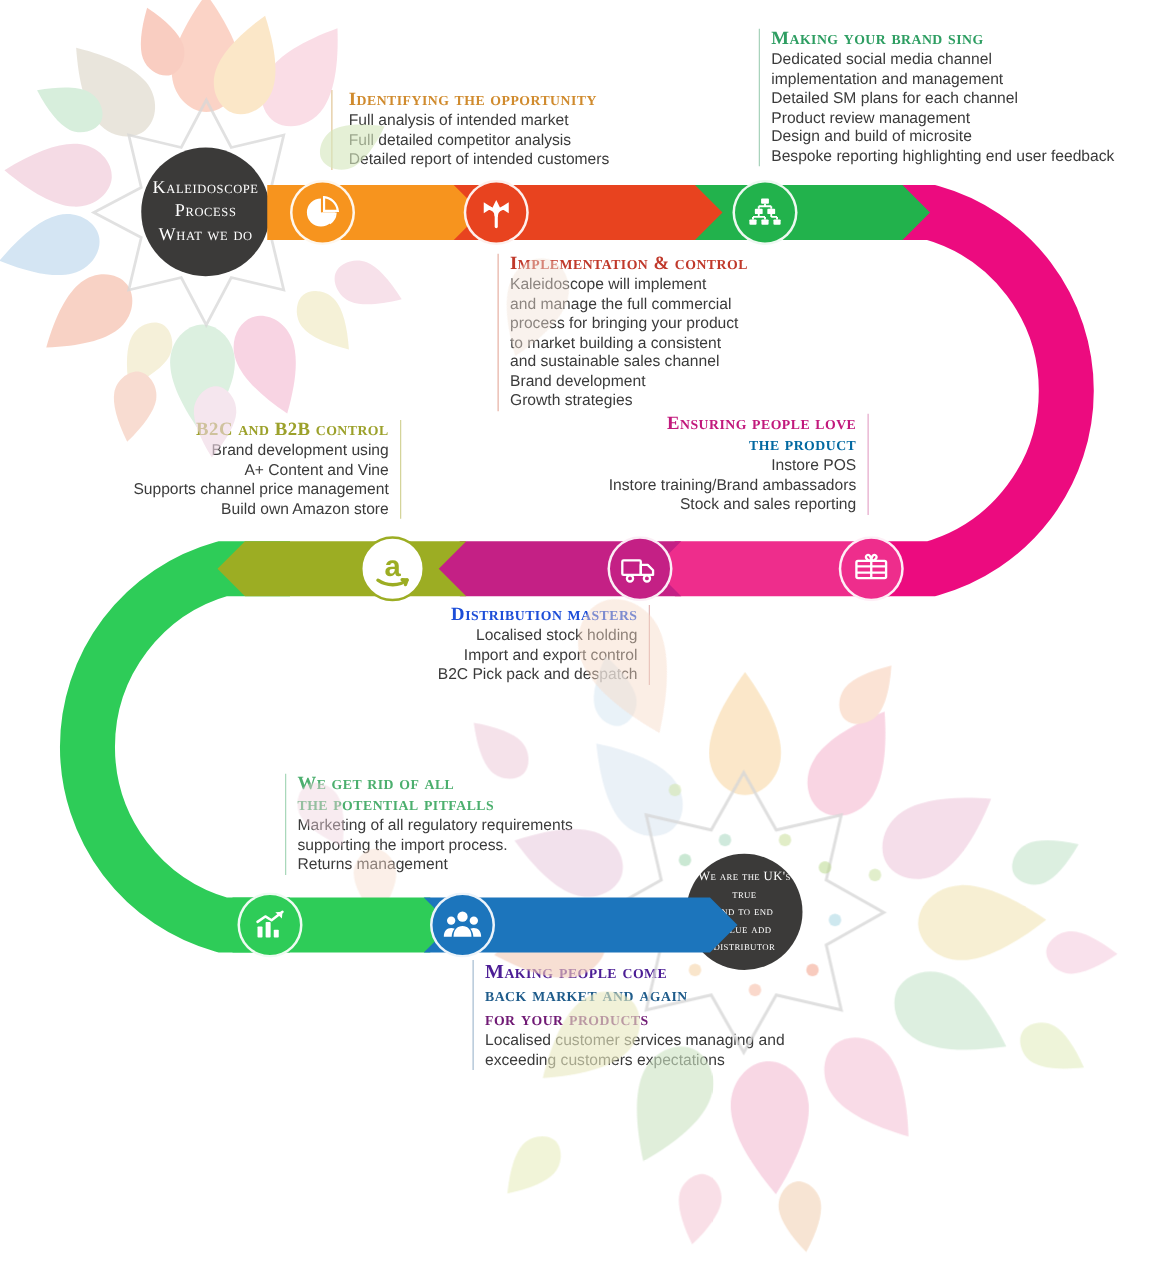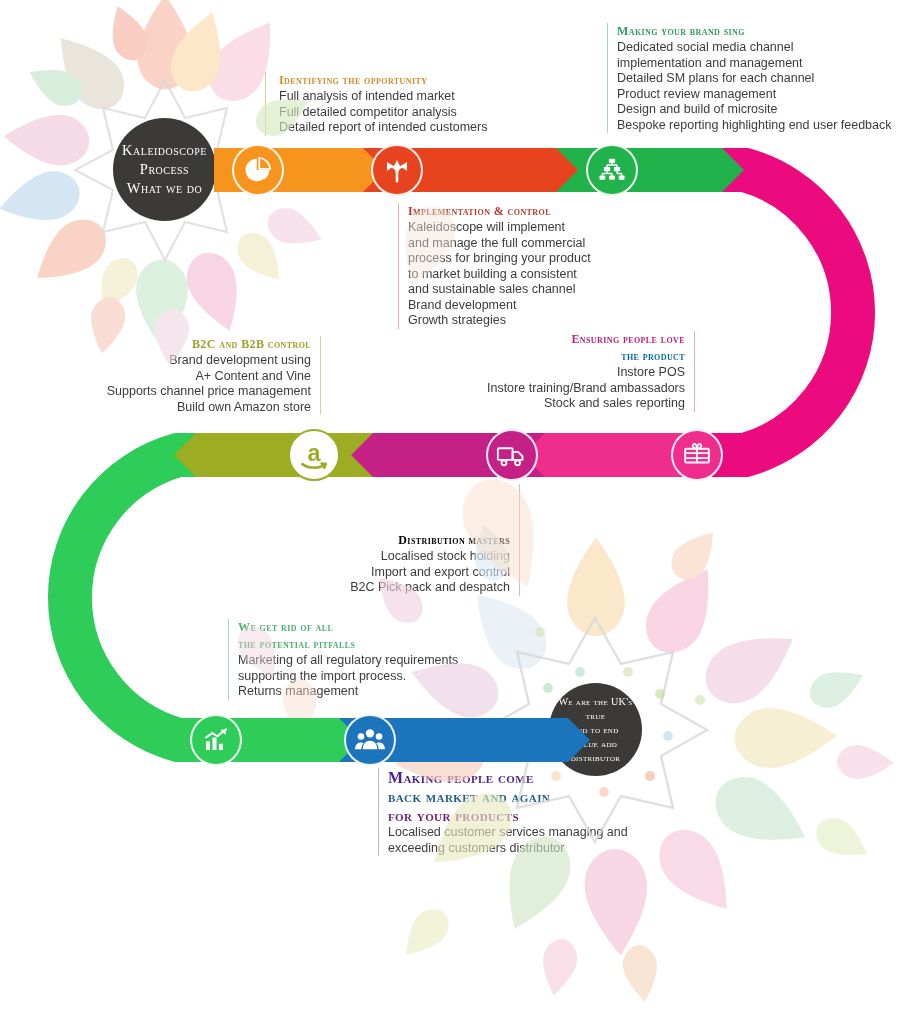--- a/index.html
+++ b/index.html
@@ -12,21 +12,21 @@
   #pipes{z-index:2;}
   #bands{z-index:3;}
   #notes{z-index:5;}
   #hubs{z-index:6;}
 
   
   .note{position:absolute;}
   .note .hd{
     font-family:"Liberation Serif",serif;
     font-weight:bold;
-    font-size:12px;
+    font-size:15px;
     line-height:17px;
     letter-spacing:0.4px;
     font-variant:small-caps;
     white-space:nowrap;
   }
   .note .ln{
     font-family:"Liberation Sans",sans-serif;
     font-size:12.5px;
     line-height:15.5px;
     color:#3b3b3b;
@@ -370,40 +370,40 @@
 
     <div class="note right-rule" style="left:480px;top:331px;width:205px;border-right-color:#E6AACB;">
       <div class="hd" style="color:#C2197C;">Ensuring people love</div>
       <div class="hd" style="color:#0369a1;">the product</div>
       <div class="ln">Instore POS</div>
       <div class="ln">Instore training/Brand ambassadors</div>
       <div class="ln">Stock and sales reporting</div>
     </div>
 
     <div class="note right-rule" style="left:330px;top:484px;width:180px;border-right-color:#E0B7B7;">
-      <div class="hd" style="color:#000000;margin-top:48px;">Distribution masters</div>
+      <div class="hd" style="color:#1d4ed8;">Distribution masters</div>
       <div class="ln">Localised stock holding</div>
       <div class="ln">Import and export control</div>
       <div class="ln">B2C Pick pack and despatch</div>
     </div>
 
     <div class="note left-rule" style="left:228px;top:619px;border-left-color:#A9D8BA;">
       <div class="hd" style="color:#4CAF6E;">We get rid of all</div>
       <div class="hd" style="color:#4CAF6E;">the potential pitfalls</div>
       <div class="ln">Marketing of all regulatory requirements</div>
       <div class="ln">supporting the import process.</div>
       <div class="ln">Returns management</div>
     </div>
 
     <div class="note left-rule" style="left:378px;top:768px;border-left-color:#A8BED2;">
       <div class="hd" style="color:#4c1d95;font-size:16px;line-height:19px;">Making people come</div>
       <div class="hd" style="color:#1F5C8B;font-size:16px;line-height:19px;">back market and again</div>
       <div class="hd" style="color:#701a75;font-size:16px;line-height:19px;">for your products</div>
       <div class="ln">Localised customer services managing and</div>
-      <div class="ln">exceeding customers distributor</div>
+      <div class="ln">exceeding customers expectations</div>
     </div>
 
   </div>
 
   <div id="hubs">
     <div class="hub" id="hub-start">
       <div>
         <span>Kaleidoscope</span>
         <span>Process</span>
         <span>What we do</span>

